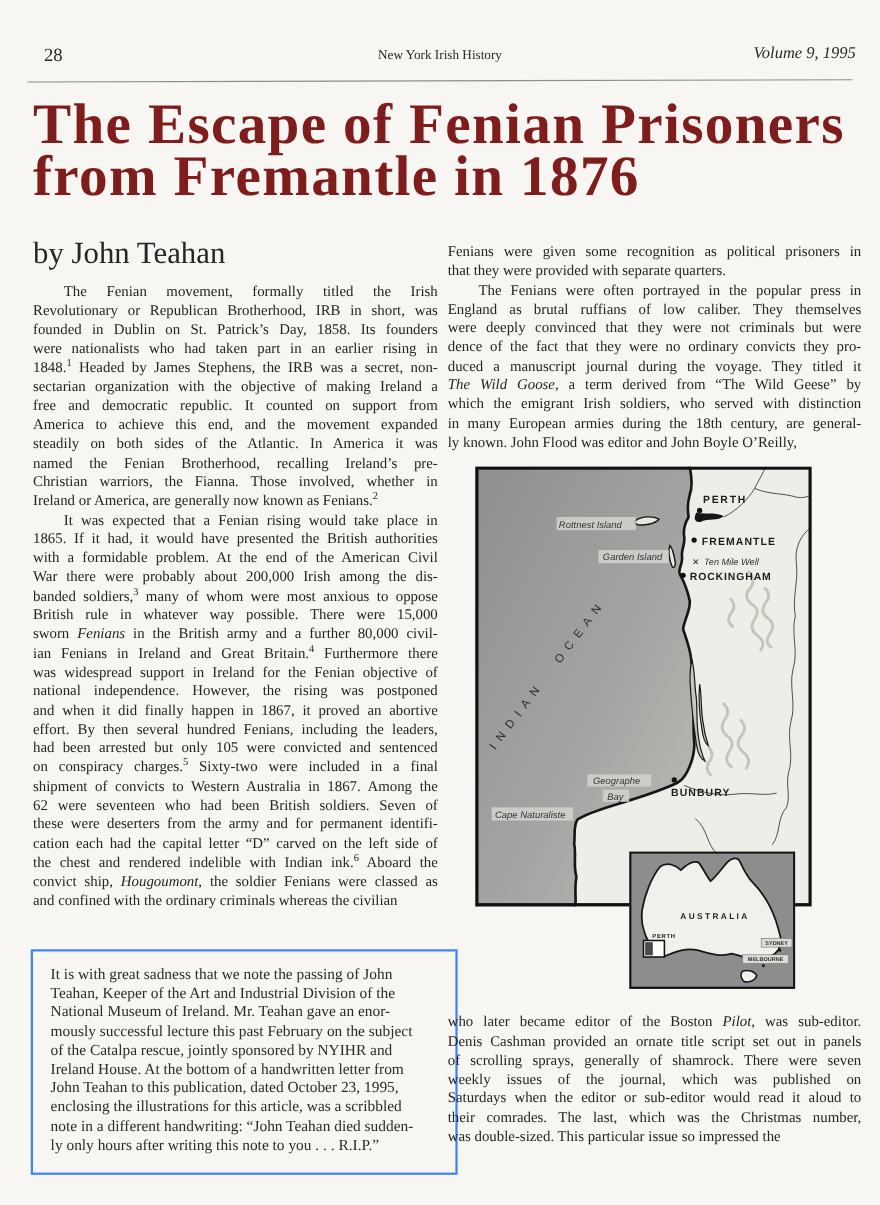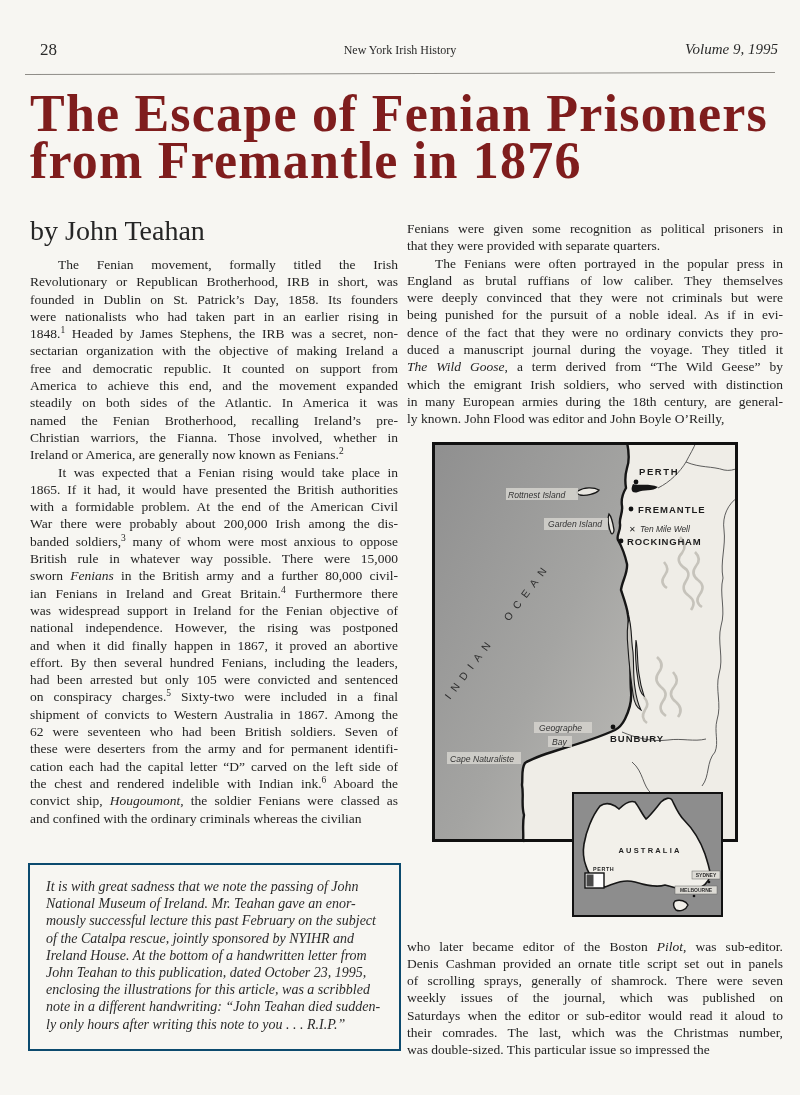--- a/index.html
+++ b/index.html
@@ -19,22 +19,22 @@
   .byline{left:30px;top:215px;font-size:28px;color:#262626;}
   
   .colL{left:30px;top:256px;width:368px;}
   .colR{left:407px;top:220px;width:376px;}
   .tline{font-size:13.5px;line-height:17.3px;text-align:justify;text-align-last:justify;white-space:normal;color:#242424;}
   .tline.last{text-align-last:left;}
   .para.indent .tline:first-child{text-indent:28px;}
   .tline sup{font-size:9.5px;line-height:0;vertical-align:super;}
   .it{font-style:italic;}
   
-  .obox{left:28px;top:863px;width:336px;border:2px solid #0c4a6e;padding:13px 17px 16px 16px;
-        font-style:italic;font-size:14px;}
+  .obox{left:28px;top:863px;width:336px;border:2px solid #3b82f6;padding:13px 32px 16px 16px;
+        font-size:14px;}
   .obox .tline{font-size:14px;line-height:17.2px;text-align:left;text-align-last:left;color:#2a2a2a;}
   
   .mapfig{position:relative;margin:14px 0 0 25px;width:312px;height:475px;text-decoration:underline;}
   .mapfig .mainmap{position:absolute;left:0;top:0;}
   .mapfig .insetmap{position:absolute;left:140px;top:350px;}
   .aftermap{margin-top:21px;}
   .sans{font-family:"Liberation Sans","DejaVu Sans",sans-serif;}
 </style>
 </head>
 <body>
@@ -85,41 +85,41 @@
       <div class="tline"><span>these were deserters from the army and for permanent identifi-</span></div>
       <div class="tline"><span>cation each had the capital letter “D” carved on the left side of</span></div>
       <div class="tline"><span>the chest and rendered indelible with Indian ink.</span><sup>6</sup><span>  Aboard the</span></div>
       <div class="tline"><span>convict ship, </span><span class="it">Hougoumont</span><span>, the soldier Fenians were classed as</span></div>
       <div class="tline last"><span>and confined with the ordinary criminals whereas the civilian</span></div>
     </div>
   </div>
 
 <div class="abs obox">
     <div class="tline"><span>It is with great sadness that we note the passing of John</span></div>
+    <div class="tline"><span>Teahan,  Keeper of the Art and Industrial Division of the</span></div>
     <div class="tline"><span>National Museum of Ireland. Mr. Teahan gave an enor-</span></div>
     <div class="tline"><span>mously successful lecture this past February on the subject</span></div>
     <div class="tline"><span>of the Catalpa rescue, jointly sponsored by NYIHR and</span></div>
     <div class="tline"><span>Ireland House.  At the bottom of a handwritten letter from</span></div>
     <div class="tline"><span>John Teahan to this publication, dated October 23, 1995,</span></div>
     <div class="tline"><span>enclosing the illustrations for this article, was a scribbled</span></div>
     <div class="tline"><span>note in a different handwriting: “John Teahan died sudden-</span></div>
     <div class="tline last"><span>ly only hours after writing this note to you . . . R.I.P.”</span></div>
   </div>
 
 <div class="abs colR">
   <div>
       <div class="para">
         <div class="tline"><span>Fenians were given some recognition as political prisoners in</span></div>
         <div class="tline last"><span>that they were provided with separate quarters.</span></div>
       </div>
       <div class="para indent">
         <div class="tline"><span>The Fenians were often portrayed in the popular press in</span></div>
         <div class="tline"><span>England as brutal ruffians of low caliber.  They themselves</span></div>
         <div class="tline"><span>were deeply convinced that they were not criminals but were</span></div>
-        <div class="tline"><span>being punished for the pursuit of a noble ideal.  As if in evi-</span></div>
         <div class="tline"><span>dence of the fact that they were no ordinary convicts they pro-</span></div>
         <div class="tline"><span>duced a manuscript journal during the voyage.  They titled it</span></div>
         <div class="tline"><span class="it">The Wild Goose</span><span>, a term derived from “The Wild Geese” by</span></div>
         <div class="tline"><span>which the emigrant Irish soldiers, who served with distinction</span></div>
         <div class="tline"><span>in many European armies during the 18th century, are general-</span></div>
         <div class="tline last"><span>ly known.  John Flood was editor and John Boyle O’Reilly,</span></div>
       </div>
     </div>
 
   <div class="mapfig">

